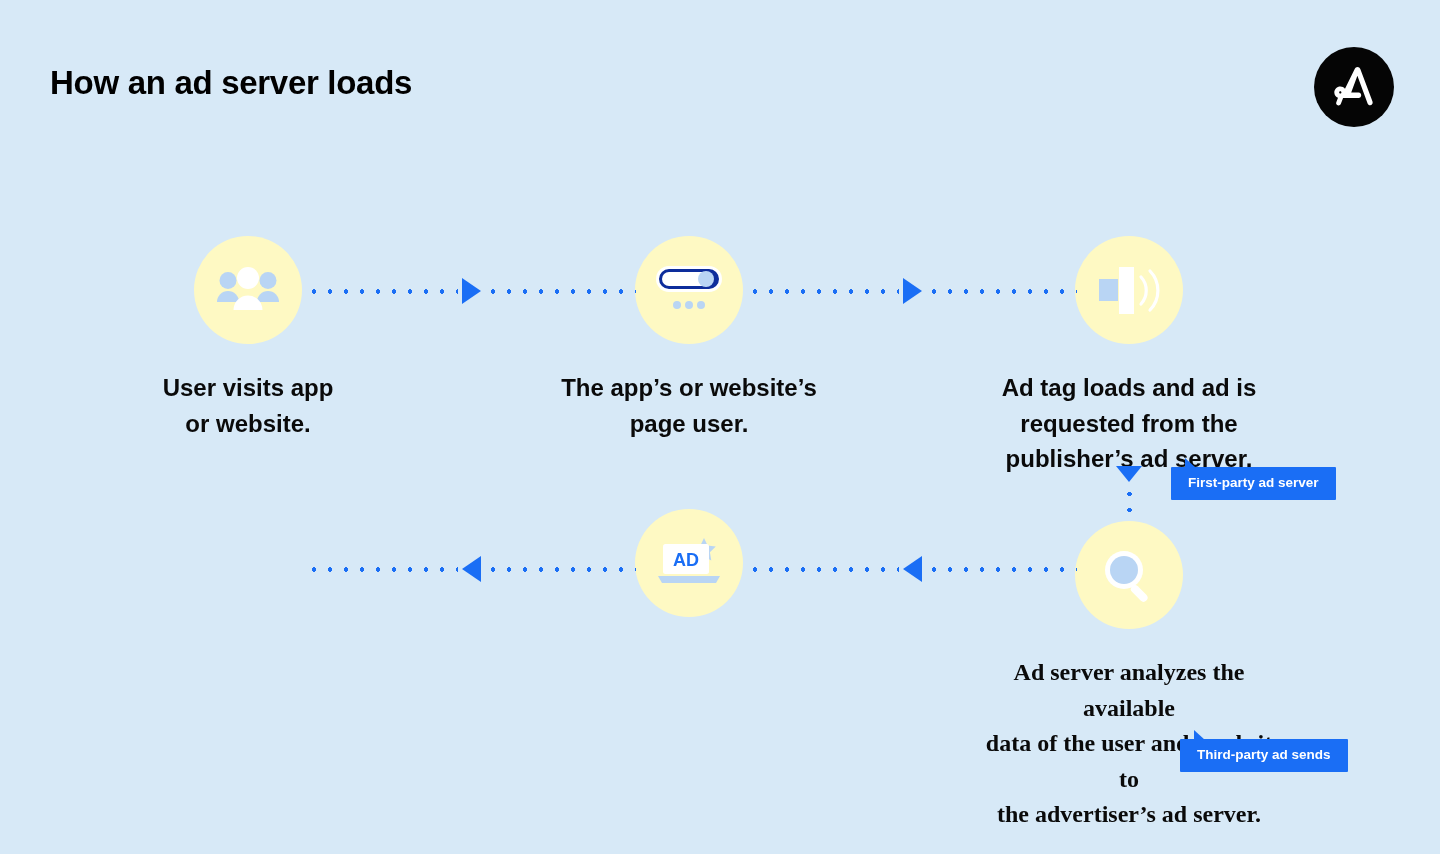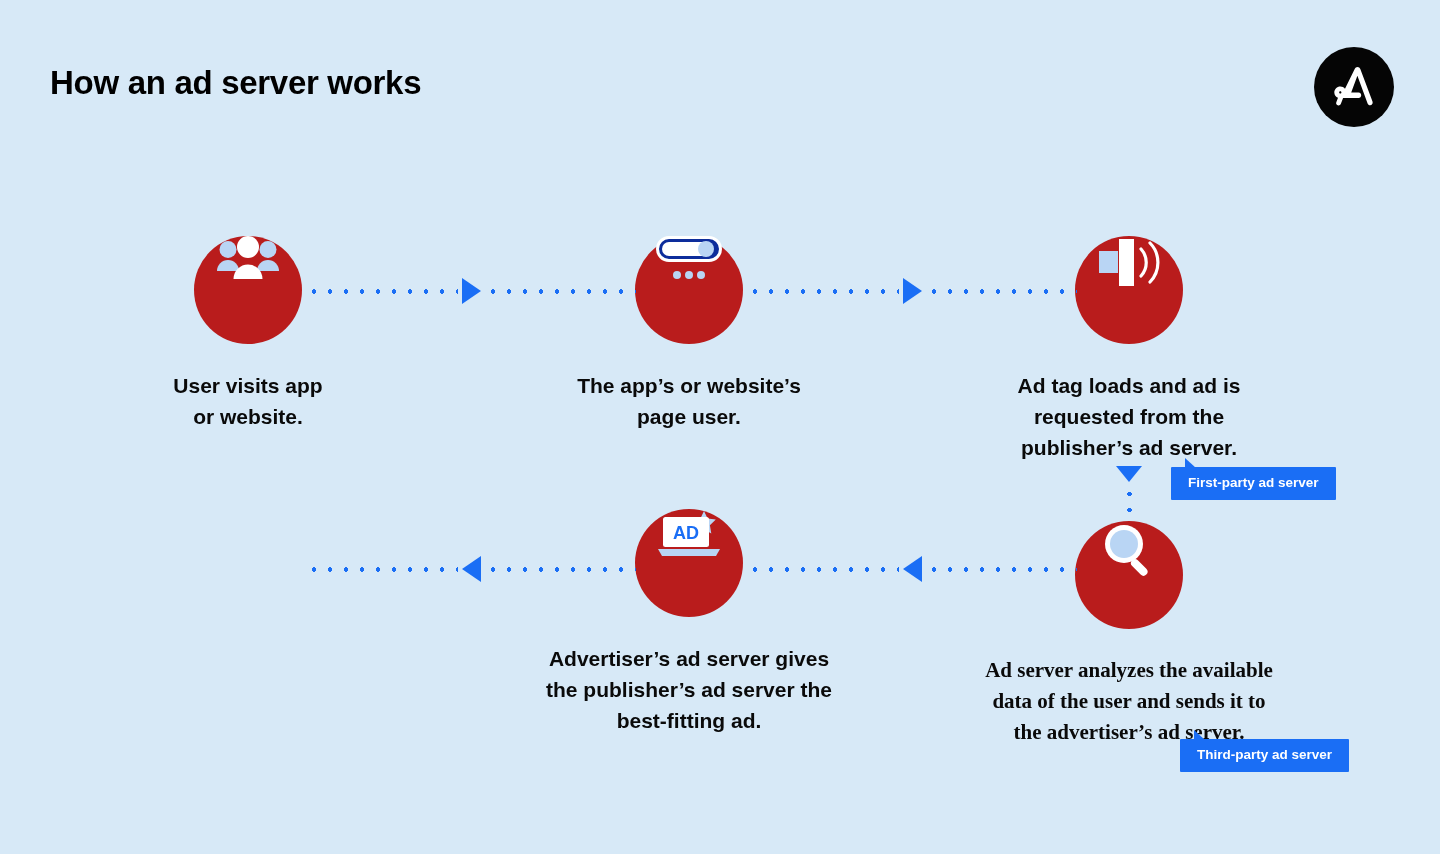--- a/index.html
+++ b/index.html
@@ -47,29 +47,29 @@
   
   .node {
     position: absolute;
     width: 300px;
     text-align: center;
   }
   .circle {
     width: 108px;
     height: 108px;
     border-radius: 50%;
-    background: #b91c1c;
+    background: #fef9c3;
     margin: 0 auto;
     display: flex;
-    align-items: flex-start;
+    align-items: center;
     justify-content: center;
   }
   .caption {
     margin-top: 26px;
-    font-size: 21px;
+    font-size: 24px;
     font-weight: bold;
     line-height: 1.48;
     color: #0a0a0a;
     white-space: pre-line;
   }
 
   
   #node-1 { left: 98px;  top: 236px; }
   #node-2 { left: 539px; top: 236px; }
   #node-3 { left: 979px; top: 236px; }
@@ -164,21 +164,21 @@
   #tip-third { left: 1180px; top: 739px; }
 
   
   .icon-svg { display: block; }
 </style>
 </head>
 <body>
 
 <div class="page">
 
-  <div class="title">How an ad server works</div>
+  <div class="title">How an ad server loads</div>
 
   <div class="logo">
     <svg class="icon-svg" width="80" height="80" viewBox="0 0 80 80">
       <path d="M43.5 20 C44.8 20 45.8 20.9 46.3 22.1 L58.5 54.5 C59.2 56.4 57.9 58.2 56.1 58.2 C55 58.2 54 57.5 53.6 56.4 L43.4 28.8 L37.2 45.6 L44.6 45.6 C46.1 45.6 47.2 46.8 47.2 48.3 C47.2 49.8 46.1 51 44.6 51 L29.1 51 L26.8 57.0 C26.3 58.2 24.9 58.8 23.7 58.3 C22.4 57.8 21.8 56.4 22.3 55.2 L24.0 50.8 C21.8 50.0 20.3 47.9 20.3 45.4 C20.3 42.1 23.0 39.4 26.3 39.4 C28.2 39.4 29.9 40.3 31.0 41.7 L40.7 21.9 C41.2 20.8 42.3 20 43.5 20 Z M26.3 44.3 C25.7 44.3 25.2 44.8 25.2 45.4 C25.2 46.0 25.7 46.5 26.3 46.5 C26.9 46.5 27.4 46.0 27.4 45.4 C27.4 44.8 26.9 44.3 26.3 44.3 Z" fill="#ffffff"></path>
     </svg>
   </div>
 
   <div class="node" id="node-1">
     <div class="circle">
       <svg class="icon-svg" width="62" height="46" viewBox="0 0 62 46">
@@ -227,23 +227,20 @@
 
   <div class="node" id="node-5">
     <div class="circle">
       <svg class="icon-svg" width="66" height="54" viewBox="0 0 66 54">
         <path d="M48 2 L51.6 9.4 L59.8 10.5 L53.9 16.3 L55.3 24.4 L48 20.6 L40.7 24.4 L42.1 16.3 L36.2 10.5 L44.4 9.4 Z" fill="#b9d5f4"></path>
         <rect x="7" y="8" width="46" height="30" rx="2.5" fill="#ffffff"></rect>
         <text x="30" y="30" font-family="Liberation Sans, sans-serif" font-size="18" font-weight="bold" fill="#1a6ef5" text-anchor="middle">AD</text>
         <path d="M2 40 L64 40 L60 47 L6 47 Z" fill="#b9d5f4"></path>
       </svg>
     </div>
-    <div class="caption">Advertiser’s ad server gives
-the publisher’s ad server the
-best-fitting ad.</div>
   </div>
 
   <div class="node" id="node-6">
     <div class="circle">
       <svg class="icon-svg" width="56" height="56" viewBox="0 0 56 56">
         <circle cx="23" cy="23" r="19" fill="#ffffff"></circle>
         <circle cx="23" cy="23" r="14" fill="#b9d5f4"></circle>
         <rect x="34" y="36.5" width="20" height="8" rx="4" fill="#ffffff" transform="rotate(45 34 36.5)"></rect>
       </svg>
     </div>
@@ -275,15 +272,15 @@
     <div class="arrow-l"></div>
     <div class="dots"></div>
   </div>
 
   <div class="conn-v" id="conn-5">
     <div class="arrow-d"></div>
     <div class="dots-v"></div>
   </div>
 
   <div class="tooltip" id="tip-first">First-party ad server</div>
-  <div class="tooltip" id="tip-third">Third-party ad server</div>
+  <div class="tooltip" id="tip-third">Third-party ad sends</div>
 
 </div>
 
 </body></html>

